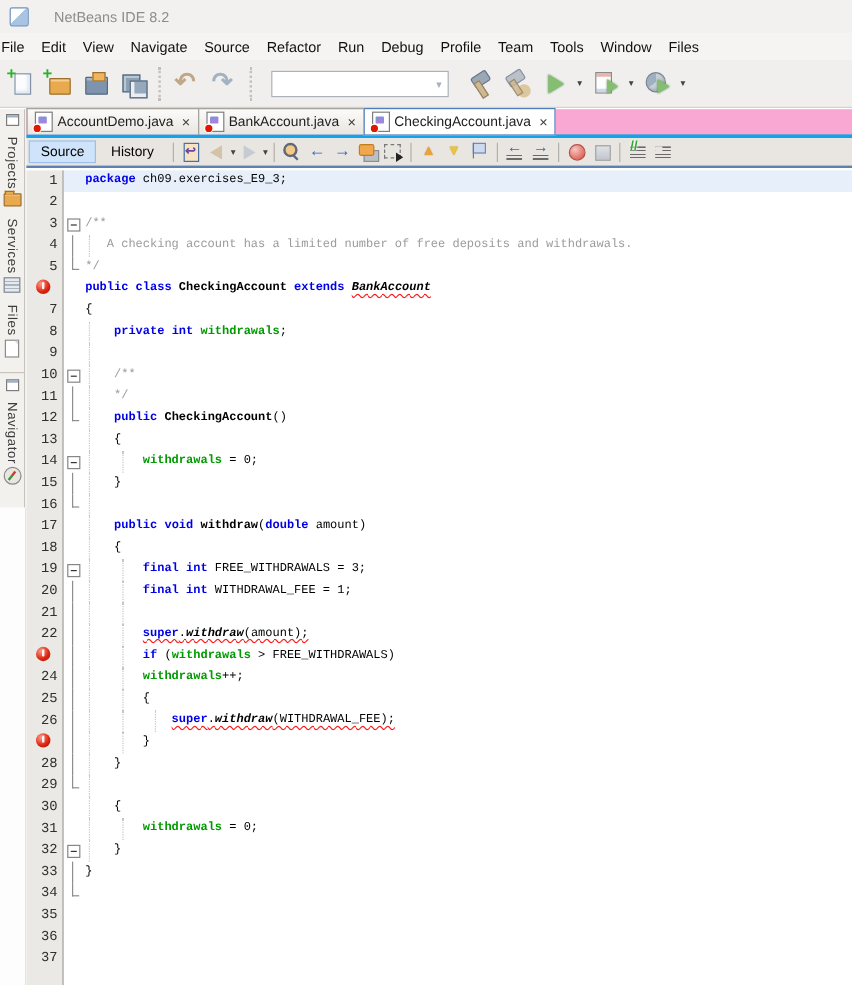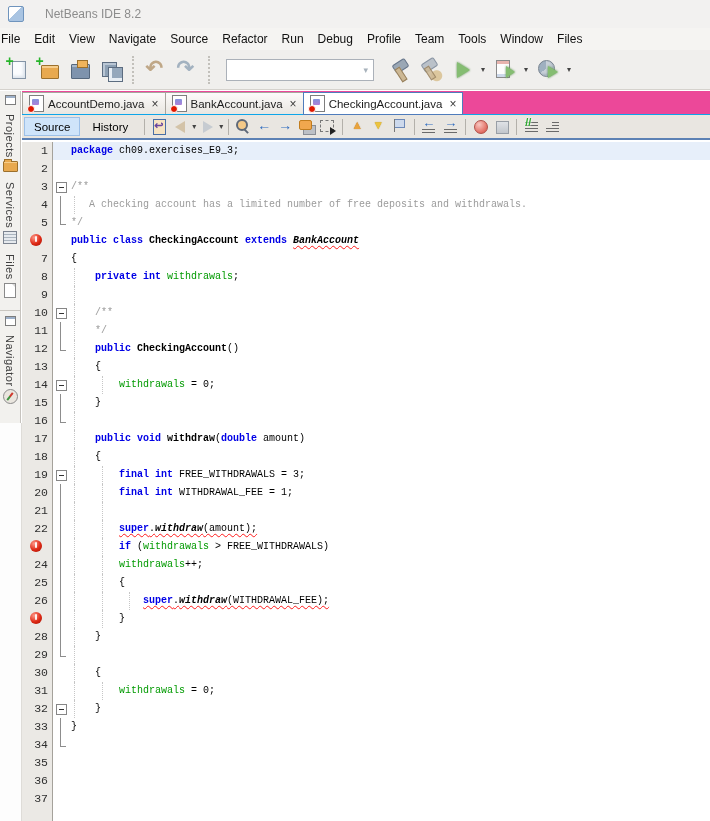--- a/index.html
+++ b/index.html
@@ -91,22 +91,22 @@
   .si-services{width:12px;height:11px;border:1px solid #7c8490;background:
        repeating-linear-gradient(to bottom,#e6eaee 0 2px,#aab4be 2px 3px)}
   .si-files{width:10px;height:13px;background:#fff;border:1px solid #8a8a8a}
   .si-files::before{content:"";position:absolute;right:0;top:0;border-left:3px solid transparent;
        border-top:3px solid #d8d8d8}
   .si-navigator{width:13px;height:13px;border-radius:50%;background:#eae6df;border:1px solid #8a8a8a}
   .si-navigator::before{content:"";position:absolute;left:5px;top:2px;width:2px;height:9px;
        background:linear-gradient(#cf3a2e 50%,#3f943f 50%);transform:rotate(38deg)}
 
   
-  #tabrow{position:absolute;left:22px;right:0;top:91px;height:24px;background:#ec4899;
-          border-bottom:1px solid #0ea5e9;display:flex;align-items:flex-end;box-sizing:border-box}
+  #tabrow{position:absolute;left:22px;right:0;top:91px;height:24px;background:#f9a8d4;
+          border-bottom:3px solid #0ea5e9;display:flex;align-items:flex-end;box-sizing:border-box}
   .tab{height:22px;display:flex;align-items:center;gap:4px;padding:0 6px;box-sizing:border-box;
        background:linear-gradient(#fcfbfa,#e9e6e1);border:1px solid #a7a49e;border-bottom:none;
        margin-right:-1px;font-size:11.5px;color:#1c1c1c;position:relative}
   .tab.active{background:#fff;border:1px solid #4f7cbc;z-index:2;height:23px;margin-bottom:-1px}
   .java-ic{width:13px;height:15px;background:#fff;border:1px solid #7e7e7e;position:relative;flex:none}
   .java-ic::after{content:"";position:absolute;left:2px;top:3px;width:7px;height:6px;
        background:linear-gradient(#6b7fd4,#a06bd4);opacity:.85;border-radius:1px}
   .java-badge{position:absolute;left:-3px;bottom:-2px;width:6px;height:6px;border-radius:50%;
        background:#e01800;border:1px solid #fff}
   .tab-close{font-size:12px;color:#3c3c3c;margin-left:3px;cursor:default}
@@ -190,21 +190,21 @@
   .fold-mid{position:absolute;left:7px;top:0;bottom:0;width:1px;background:#8d8d8d}
   .fold-endv{position:absolute;left:7px;top:0;height:11px;width:6px;
       border-left:1px solid #8d8d8d;border-bottom:1px solid #8d8d8d;box-sizing:border-box}
   .cr{height:18px;line-height:18px;position:relative;padding-left:2px;white-space:pre;
       font-family:"Liberation Mono",monospace;font-size:10px}
   .guide{position:absolute;top:0;bottom:0;width:0;border-left:1px dotted #c6c6c6}
   .sg{white-space:pre}
   .sg.k{color:#0000e6;font-weight:bold}
   .sg.t{color:#000}
   .sg.c{color:#9b9b9b}
-  .sg.f{color:#009a00;font-weight:normal}
+  .sg.f{color:#009a00;font-weight:bold}
   .sg.b{color:#000;font-weight:bold}
   .sg.i{color:#000;font-weight:bold;font-style:italic}
   .sg.w{text-decoration:underline wavy #ff1a1a 1px;text-underline-offset:2px}
 </style>
 </head>
 <body>
 
 <div id="app">
   <div id="titlebar">
     <span class="nb-logo"></span>

